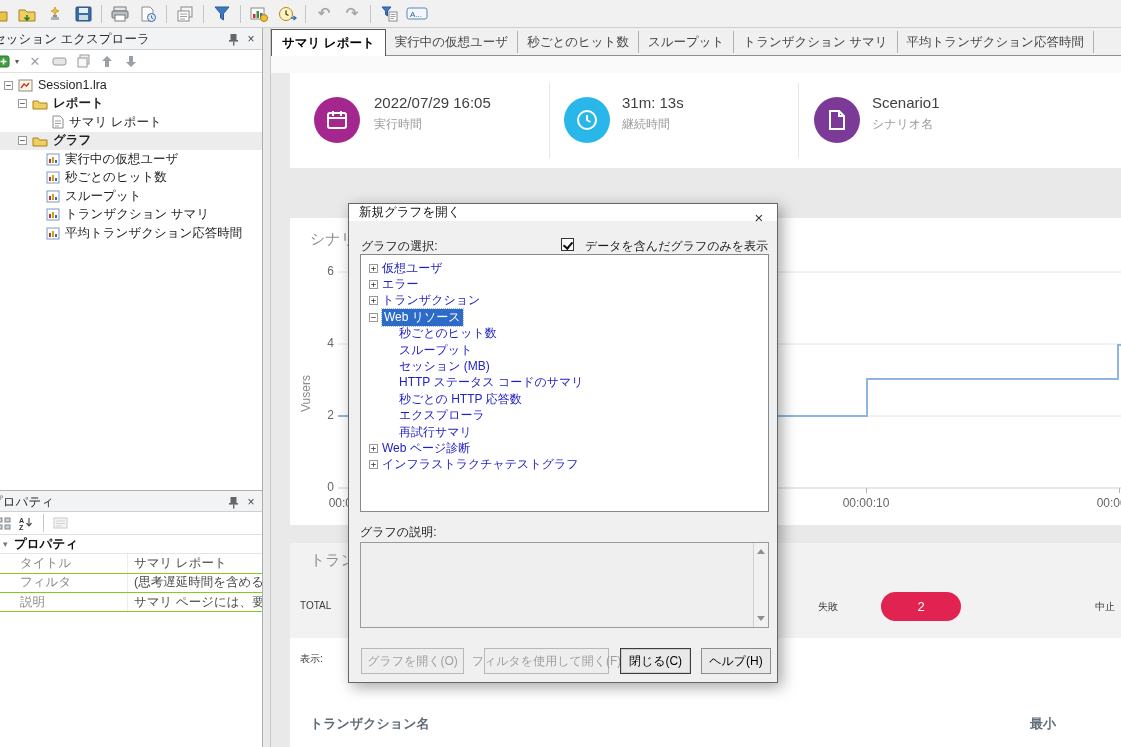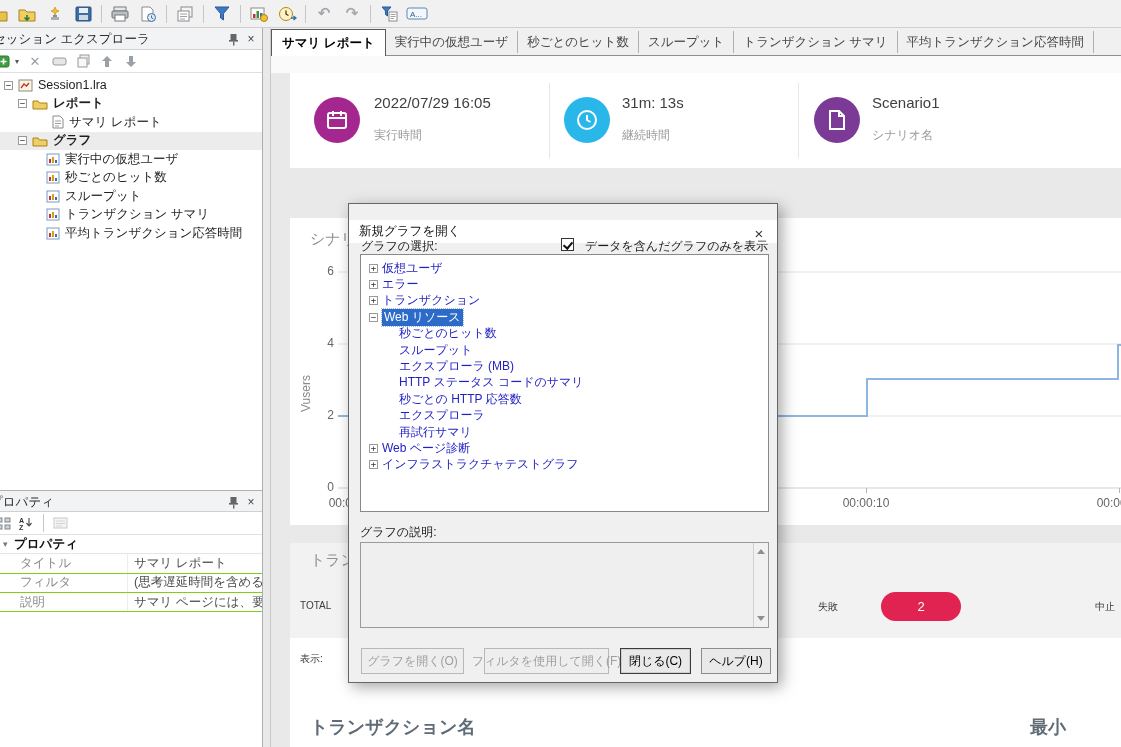--- a/index.html
+++ b/index.html
@@ -48,41 +48,41 @@
     border-right:1px solid #b0b0b0;font-size:12.5px;color:#464646;white-space:nowrap;}
   .tab.active{height:27px;margin-bottom:-1px;background:#fff;border:1px solid #5a5a5a;border-bottom:none;
     font-weight:700;color:#000;padding:0 10px;}
   .topstrip{position:absolute;left:271px;top:56px;width:850px;height:17px;background:#fafafa;}
 
   .cards{position:absolute;left:290px;top:73px;width:831px;height:95px;background:#fff;}
   .carddiv{position:absolute;top:10px;width:1px;height:75px;background:#e6e6e6;}
   .circ{position:absolute;top:24px;width:46px;height:46px;border-radius:50%;display:flex;align-items:center;justify-content:center;}
   .cardtxt{position:absolute;top:20px;}
   .cardval{font-size:15px;color:#3f3f3f;line-height:20px;}
-  .cardlab{font-size:12px;color:#9a9a9a;margin-top:14px;}
+  .cardlab{font-size:12px;color:#9a9a9a;margin-top:3px;}
 
   .chartpanel{position:absolute;left:290px;top:218px;width:831px;height:307px;background:#fff;}
   .sectitle{font-size:15px;color:#8a9199;white-space:nowrap;}
   .ytick{position:absolute;width:22px;text-align:right;font-size:12px;color:#666;}
   .ylab{position:absolute;left:299px;top:352px;height:60px;writing-mode:vertical-rl;transform:rotate(180deg);
     font-size:12px;color:#8a8a8a;}
   .xlab{position:absolute;top:496px;width:80px;text-align:center;font-size:12px;color:#666;white-space:nowrap;}
   .xtickmark{position:absolute;top:488px;width:1px;height:5px;background:#b5b5b5;}
 
   .txnband{position:absolute;left:290px;top:543px;width:831px;height:95px;background:#f2f2f2;}
   .stat{position:absolute;font-size:10px;color:#3a3a3a;white-space:nowrap;}
   .badge{position:absolute;left:881px;top:592px;width:80px;height:29px;border-radius:15px;background:#e02350;
     color:#fff;font-size:13px;display:flex;align-items:center;justify-content:center;}
   .bottompanel{position:absolute;left:290px;top:638px;width:831px;height:109px;background:#fff;}
-  .thead{position:absolute;font-size:18px;color:#5f6b76;font-weight:700;white-space:nowrap;}
+  .thead{position:absolute;font-size:13px;color:#5f6b76;font-weight:700;white-space:nowrap;}
 
   
   .dialog{position:absolute;left:348px;top:203px;width:430px;height:480px;background:#f0f0f0;
     border:1px solid #666;box-shadow:4px 4px 14px rgba(0,0,0,.35);z-index:50;}
-  .dlg-title{position:absolute;left:0;top:16px;right:0;height:23px;background:#fff;display:flex;align-items:center;}
+  .dlg-title{position:absolute;left:0;top:0;right:0;height:17px;background:#fff;display:flex;align-items:center;}
   .dlg-title .t{margin-left:10px;font-size:12.5px;color:#111;}
   .dlg-close{position:absolute;right:0;top:0;width:36px;height:27px;display:flex;align-items:center;justify-content:center;
     font-size:15px;color:#333;}
   .dlbl{position:absolute;font-size:12px;color:#1a1a1a;white-space:nowrap;}
   .chkbox{position:absolute;left:212px;top:34px;width:13px;height:13px;background:#fff;border:1px solid #333;}
   .chkbox:after{content:"";position:absolute;left:2.5px;top:0.5px;width:4px;height:7px;border:solid #111;
     border-width:0 2px 2px 0;transform:rotate(40deg);}
   .dtree{position:absolute;left:11px;top:50px;width:409px;height:258px;background:#fff;border:1px solid #868a90;
     padding-top:5px;overflow:hidden;}
   .drow{height:16.4px;display:flex;align-items:center;font-size:12px;color:#2222c4;white-space:nowrap;padding-left:8px;}
@@ -524,21 +524,21 @@
           <span class="exp">−</span>
           <span class="dsel">Web リソース</span>
         </div>
       <div class="drow leaf">
           <span>秒ごとのヒット数</span>
         </div>
       <div class="drow leaf">
           <span>スループット</span>
         </div>
       <div class="drow leaf">
-          <span>エクスプローラ (MB)</span>
+          <span>セッション (MB)</span>
         </div>
       <div class="drow leaf">
           <span>HTTP ステータス コードのサマリ</span>
         </div>
       <div class="drow leaf">
           <span>秒ごとの HTTP 応答数</span>
         </div>
       <div class="drow leaf">
           <span>エクスプローラ</span>
         </div>

